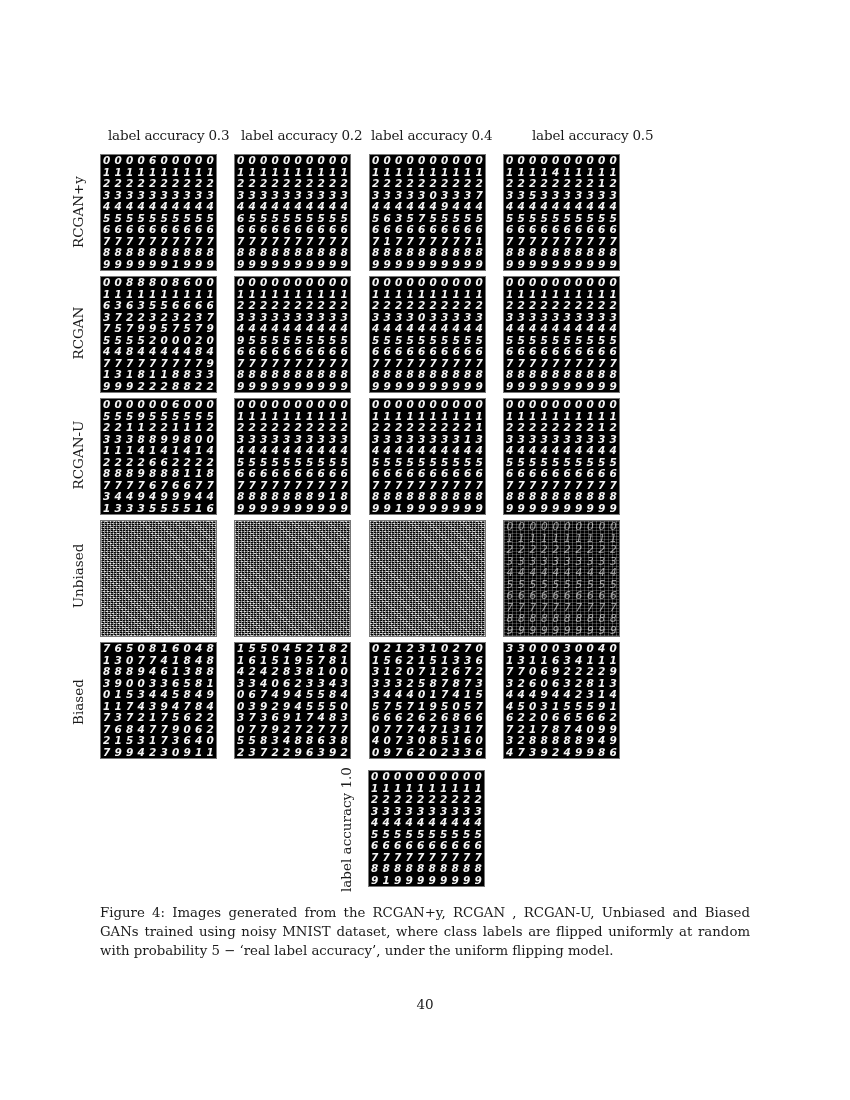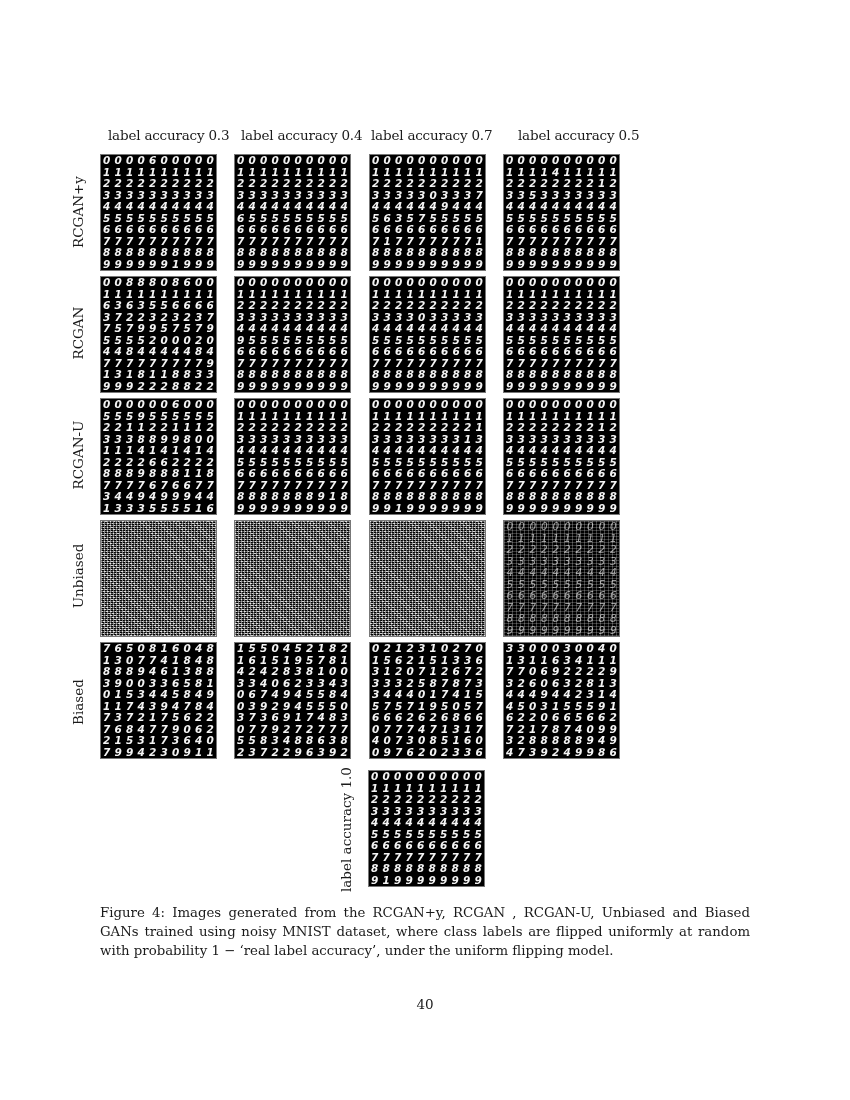--- a/index.html
+++ b/index.html
@@ -26,23 +26,23 @@
       #050505; }
   .caption { position: absolute; left: 100px; top: 903px; width: 650px; font-size: 13.3px;
              line-height: 19px; text-align: justify; font-family: "DejaVu Serif", serif; }
   .page-number { position: absolute; left: 0; width: 850px; top: 996px; text-align: center;
                  font-size: 13.5px; font-family: "DejaVu Serif", serif; }
 </style>
 </head>
 <body>
 
 <div class="col-header" style="left:108px;">label accuracy 0.3</div>
-<div class="col-header" style="left:241px;">label accuracy 0.4</div>
-<div class="col-header" style="left:371px;">label accuracy 0.7</div>
-<div class="col-header" style="left:518px;">label accuracy 0.5</div>
+<div class="col-header" style="left:241px;">label accuracy 0.2</div>
+<div class="col-header" style="left:371px;">label accuracy 0.4</div>
+<div class="col-header" style="left:532px;">label accuracy 0.5</div>
 
 <div class="row-label" style="left:18px; top:204px;">RCGAN+y</div>
 <div class="row-label" style="left:18px; top:325px;">RCGAN</div>
 <div class="row-label" style="left:18px; top:447px;">RCGAN-U</div>
 <div class="row-label" style="left:18px; top:568px;">Unbiased</div>
 <div class="row-label" style="left:18px; top:694px;">Biased</div>
 
 <div id="grids">
     <div class="grid" style="left: 100px; top: 154px;">
       <div class="digit-row">
@@ -2603,15 +2603,15 @@
       <span class="digit">9</span>
       <span class="digit">9</span>
       <span class="digit">9</span>
       <span class="digit">9</span>
       <span class="digit">9</span>
       <span class="digit">9</span>
       <span class="digit">9</span>
     </div>
   </div>
 
-<div class="caption">Figure 4: Images generated from the RCGAN+y, RCGAN , RCGAN-U, Unbiased and Biased GANs trained using noisy MNIST dataset, where class labels are flipped uniformly at random with probability 1 − ‘real label accuracy’, under the uniform flipping model.</div>
+<div class="caption">Figure 4: Images generated from the RCGAN+y, RCGAN , RCGAN-U, Unbiased and Biased GANs trained using noisy MNIST dataset, where class labels are flipped uniformly at random with probability 5 − ‘real label accuracy’, under the uniform flipping model.</div>
 
 <div class="page-number">40</div>
 
 </body></html>

